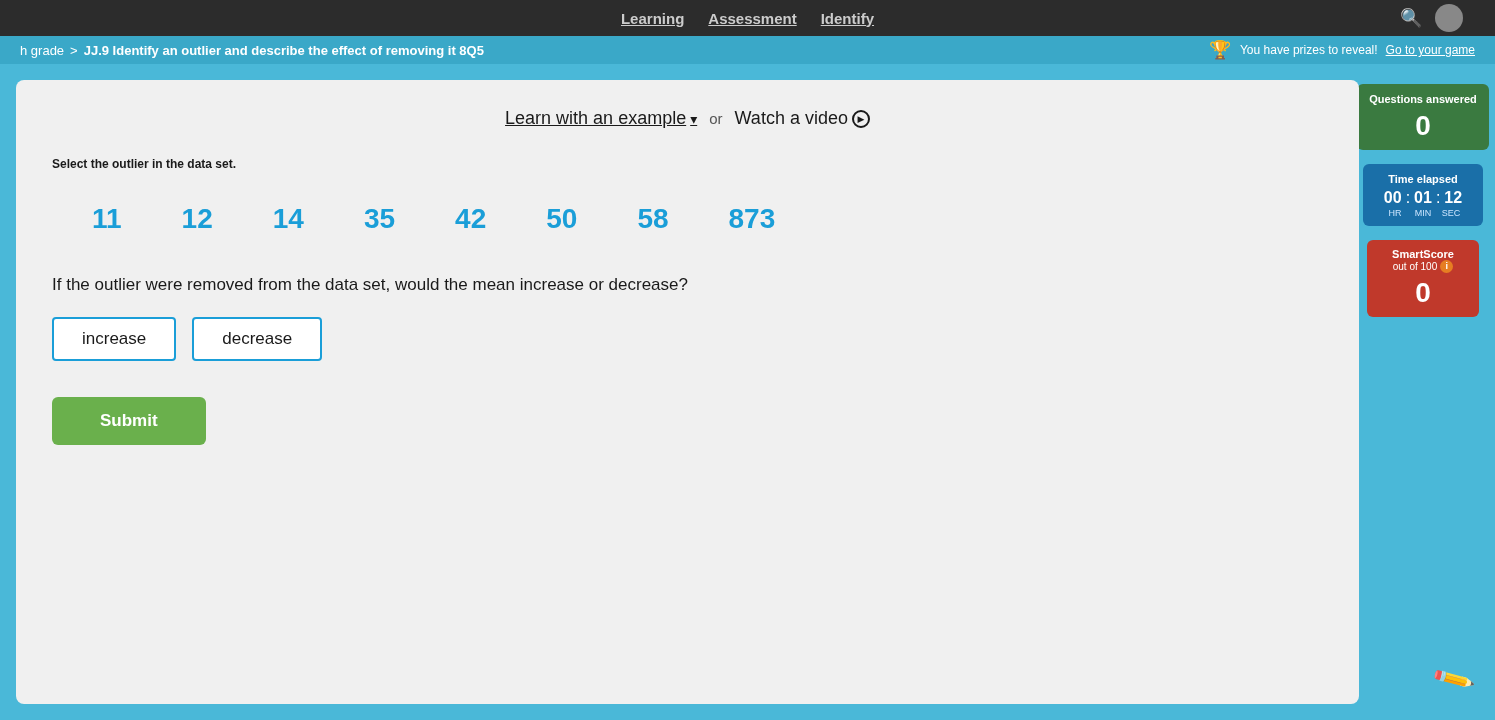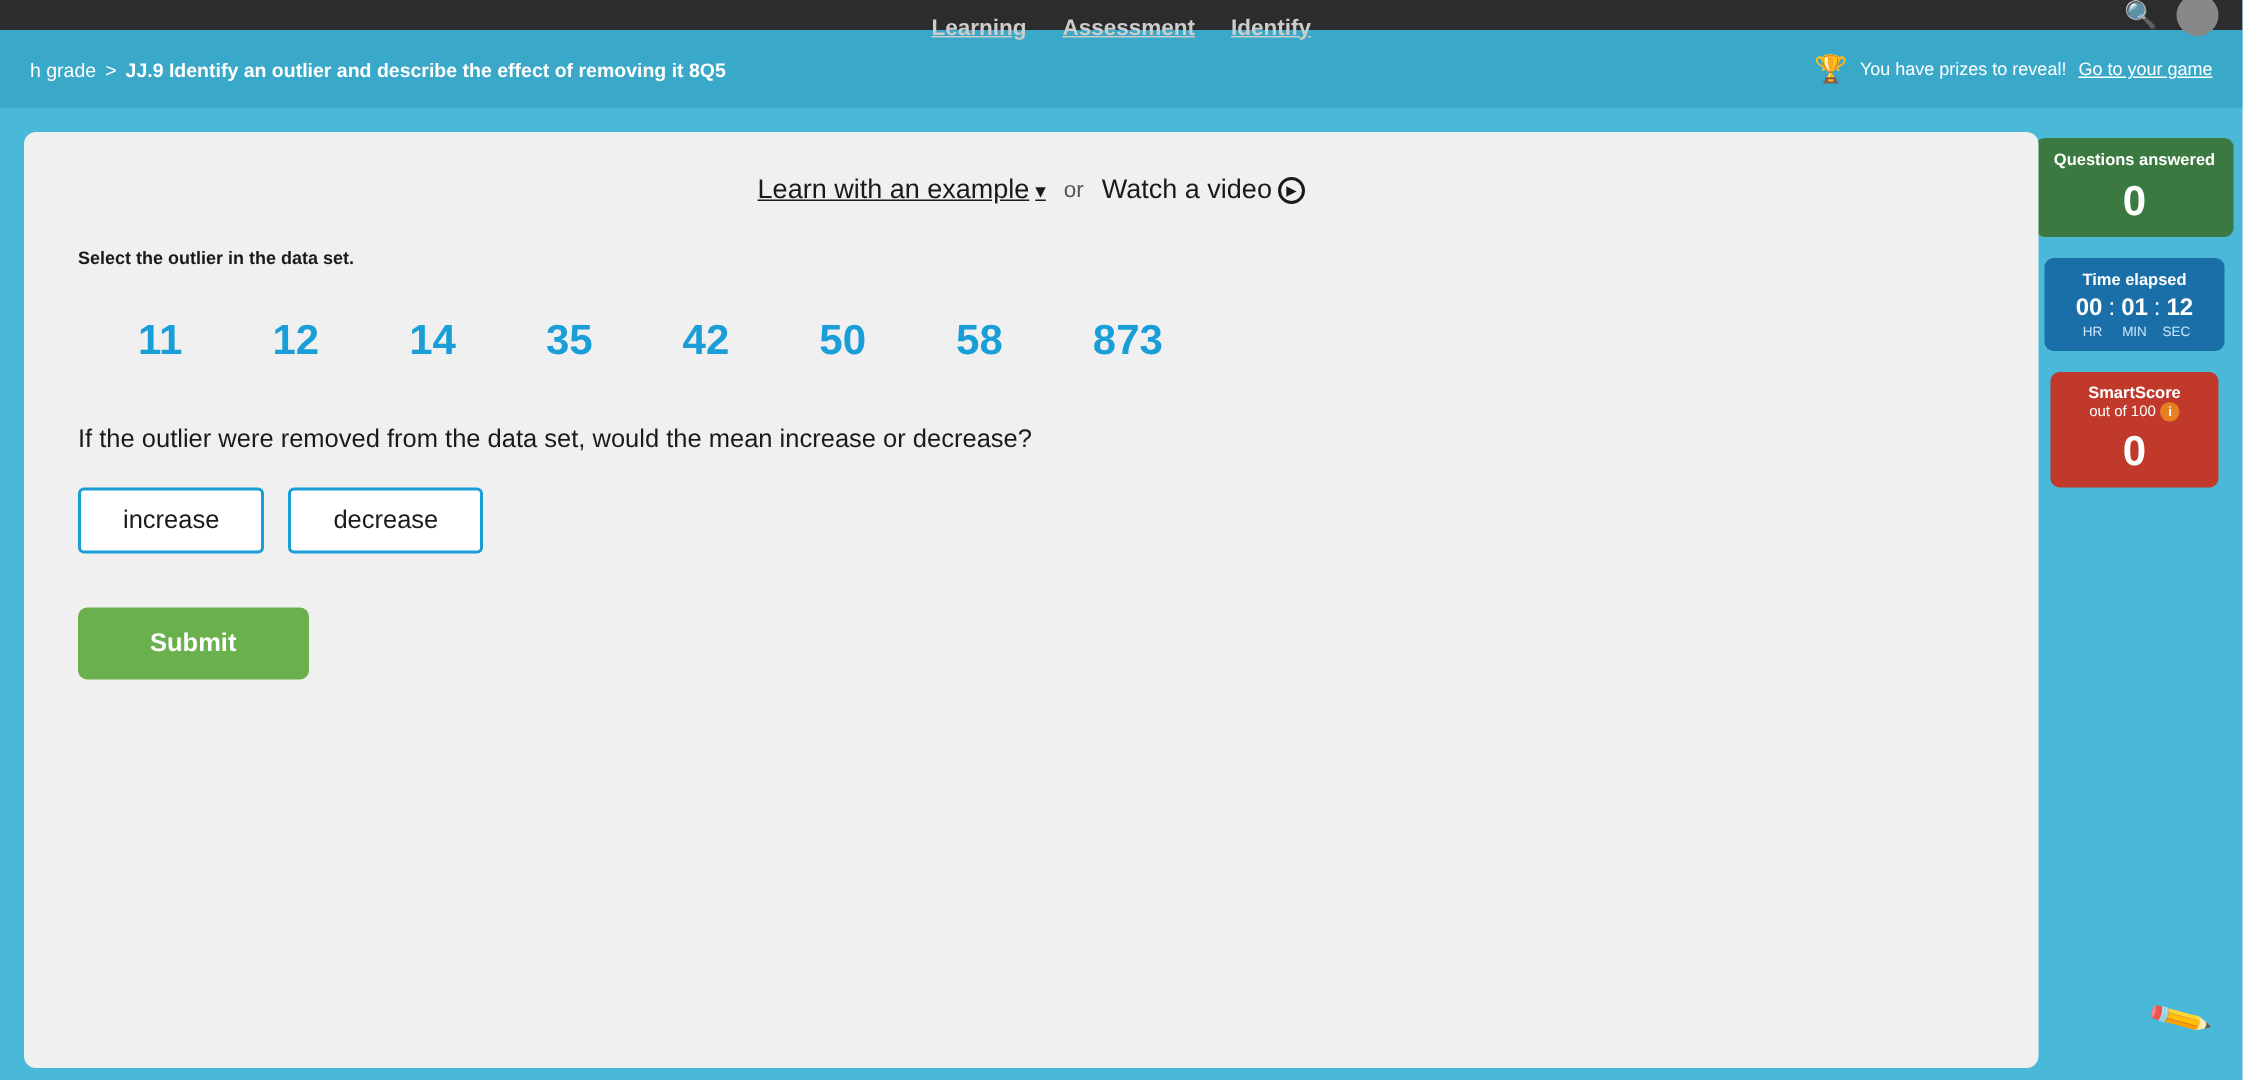--- a/index.html
+++ b/index.html
@@ -8,25 +8,25 @@
       background: #4ab8d8;
       width: 1495px;
       height: 720px;
       overflow: hidden;
       position: relative;
     }
 
     
     .top-nav {
       background: #2c2c2c;
-      height: 20px;
+      height: 36px;
       display: flex;
       align-items: center;
       justify-content: flex-end;
-      padding: 0 16px;
+      padding: 0 32px;
       gap: 12px;
     }
     .top-nav-tabs {
       position: absolute;
       top: 0;
       left: 50%;
       transform: translateX(-50%);
       display: flex;
       gap: 24px;
       height: 36px;
@@ -48,21 +48,21 @@
       width: 28px;
       height: 28px;
       border-radius: 50%;
       background: #888;
       cursor: pointer;
     }
 
     
     .breadcrumb-bar {
       background: #3aa8c8;
-      height: 52px;
+      height: 28px;
       display: flex;
       align-items: center;
       padding: 0 20px;
       gap: 6px;
     }
     .breadcrumb-text {
       color: #fff;
       font-size: 13px;
       font-weight: 500;
     }

